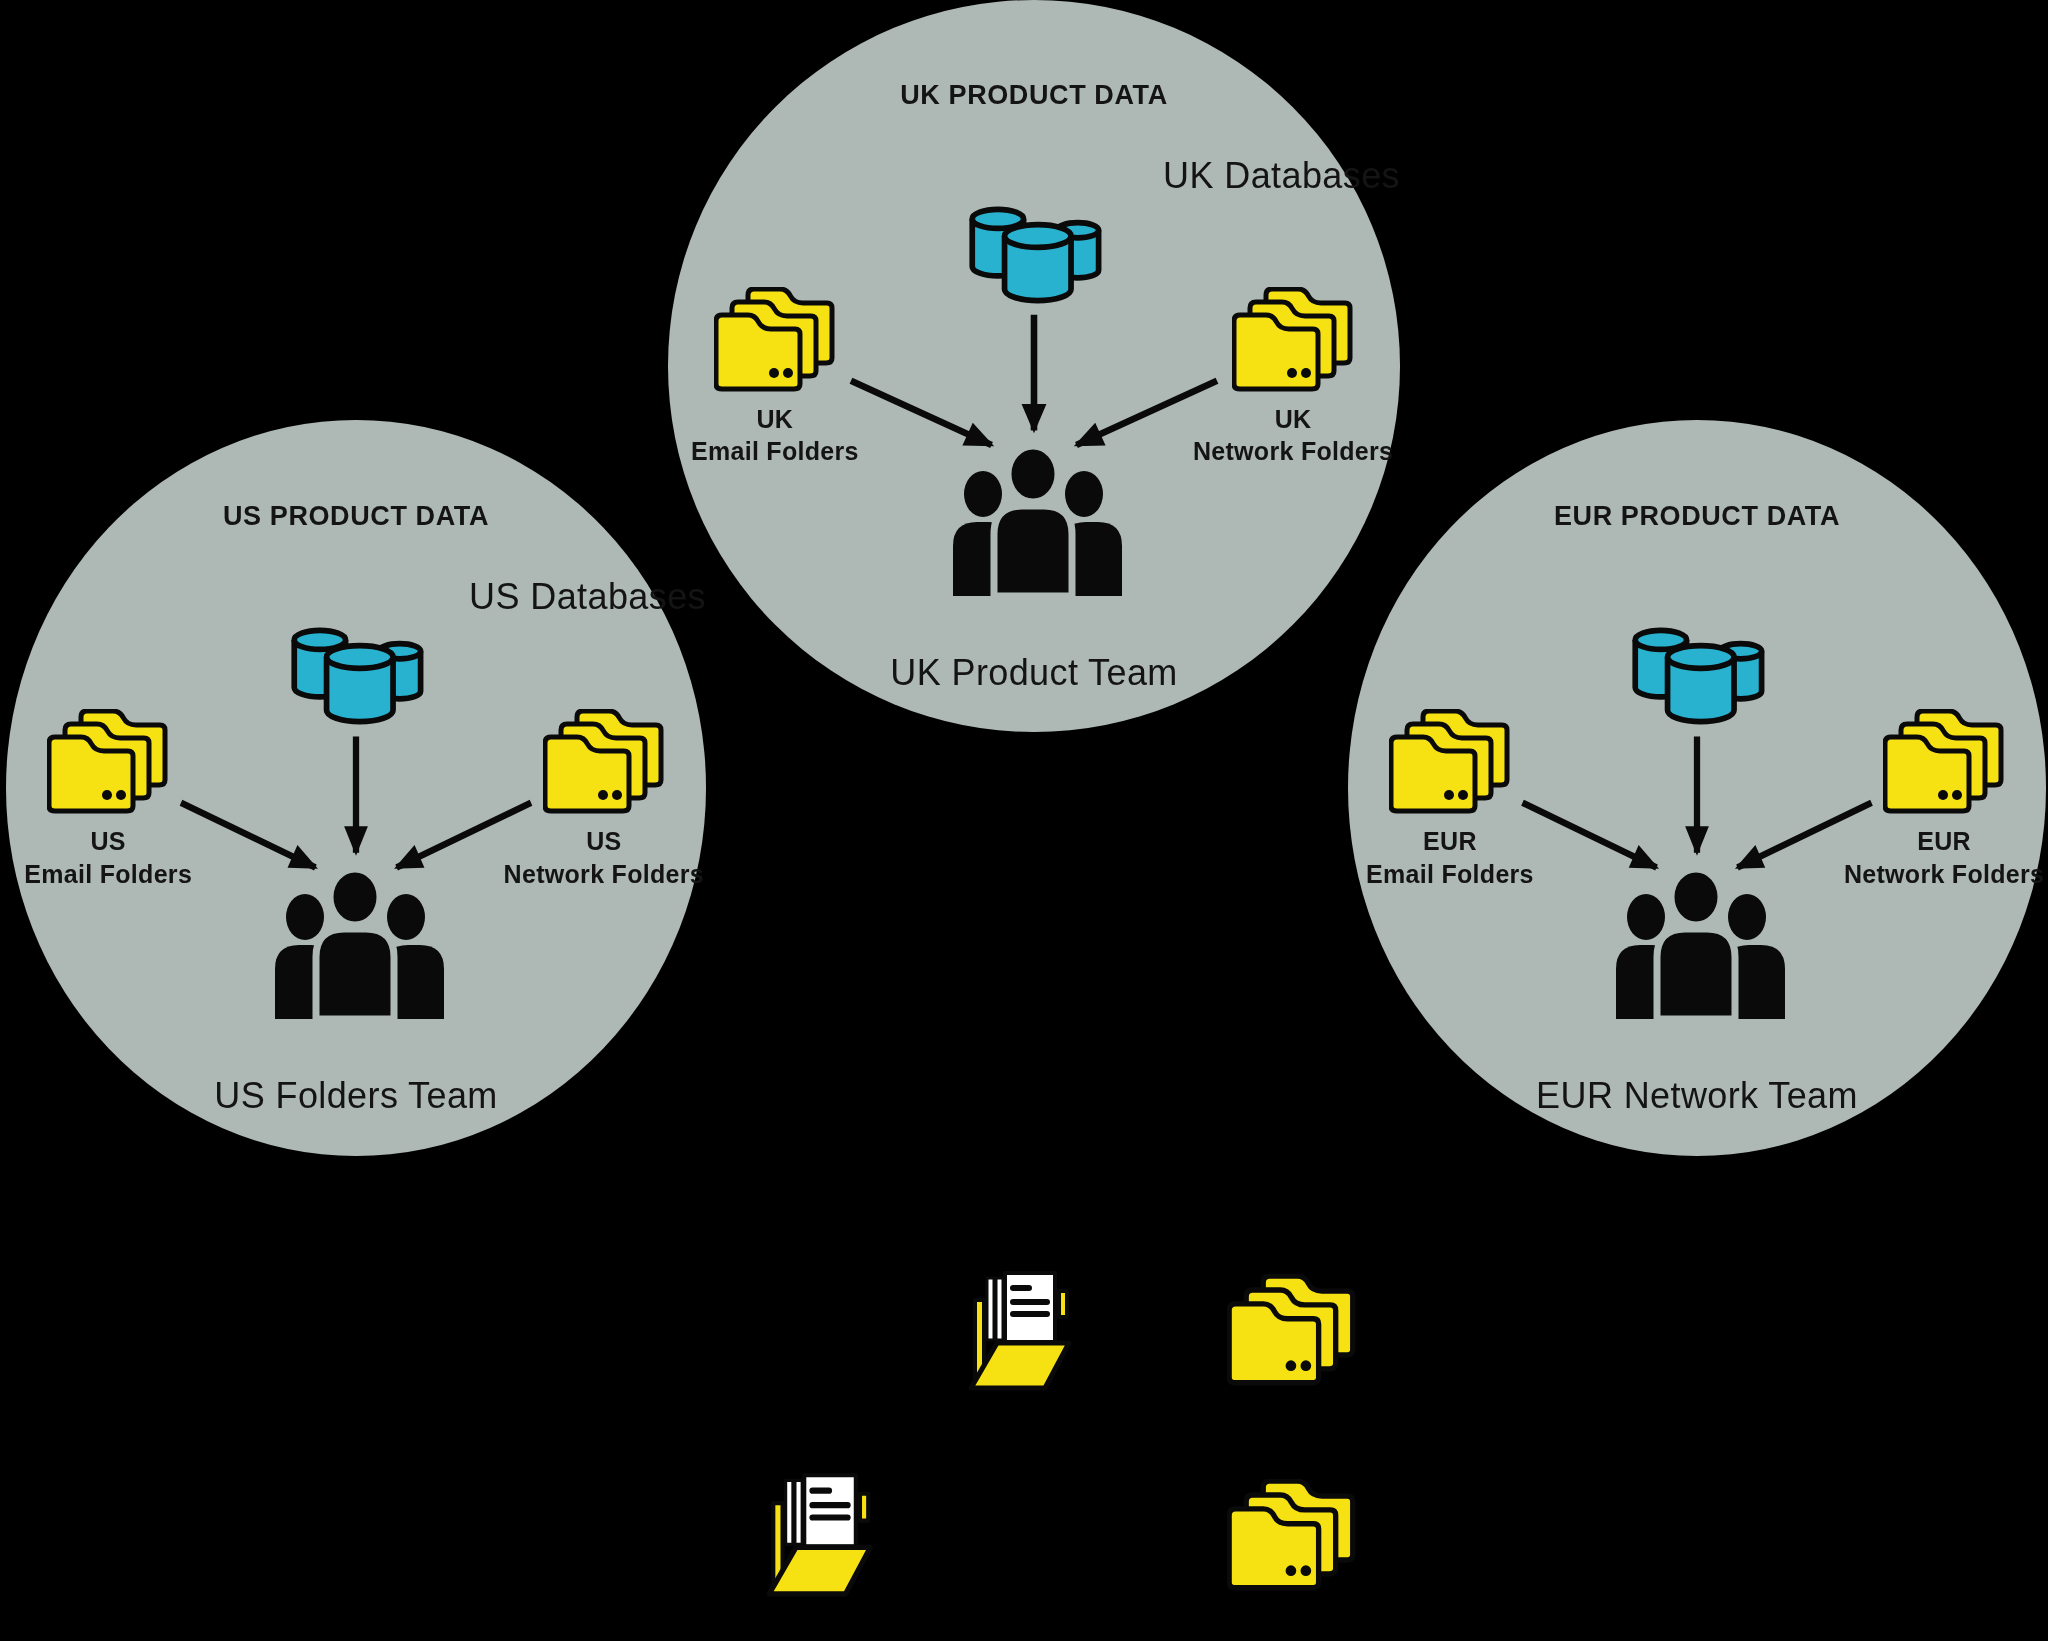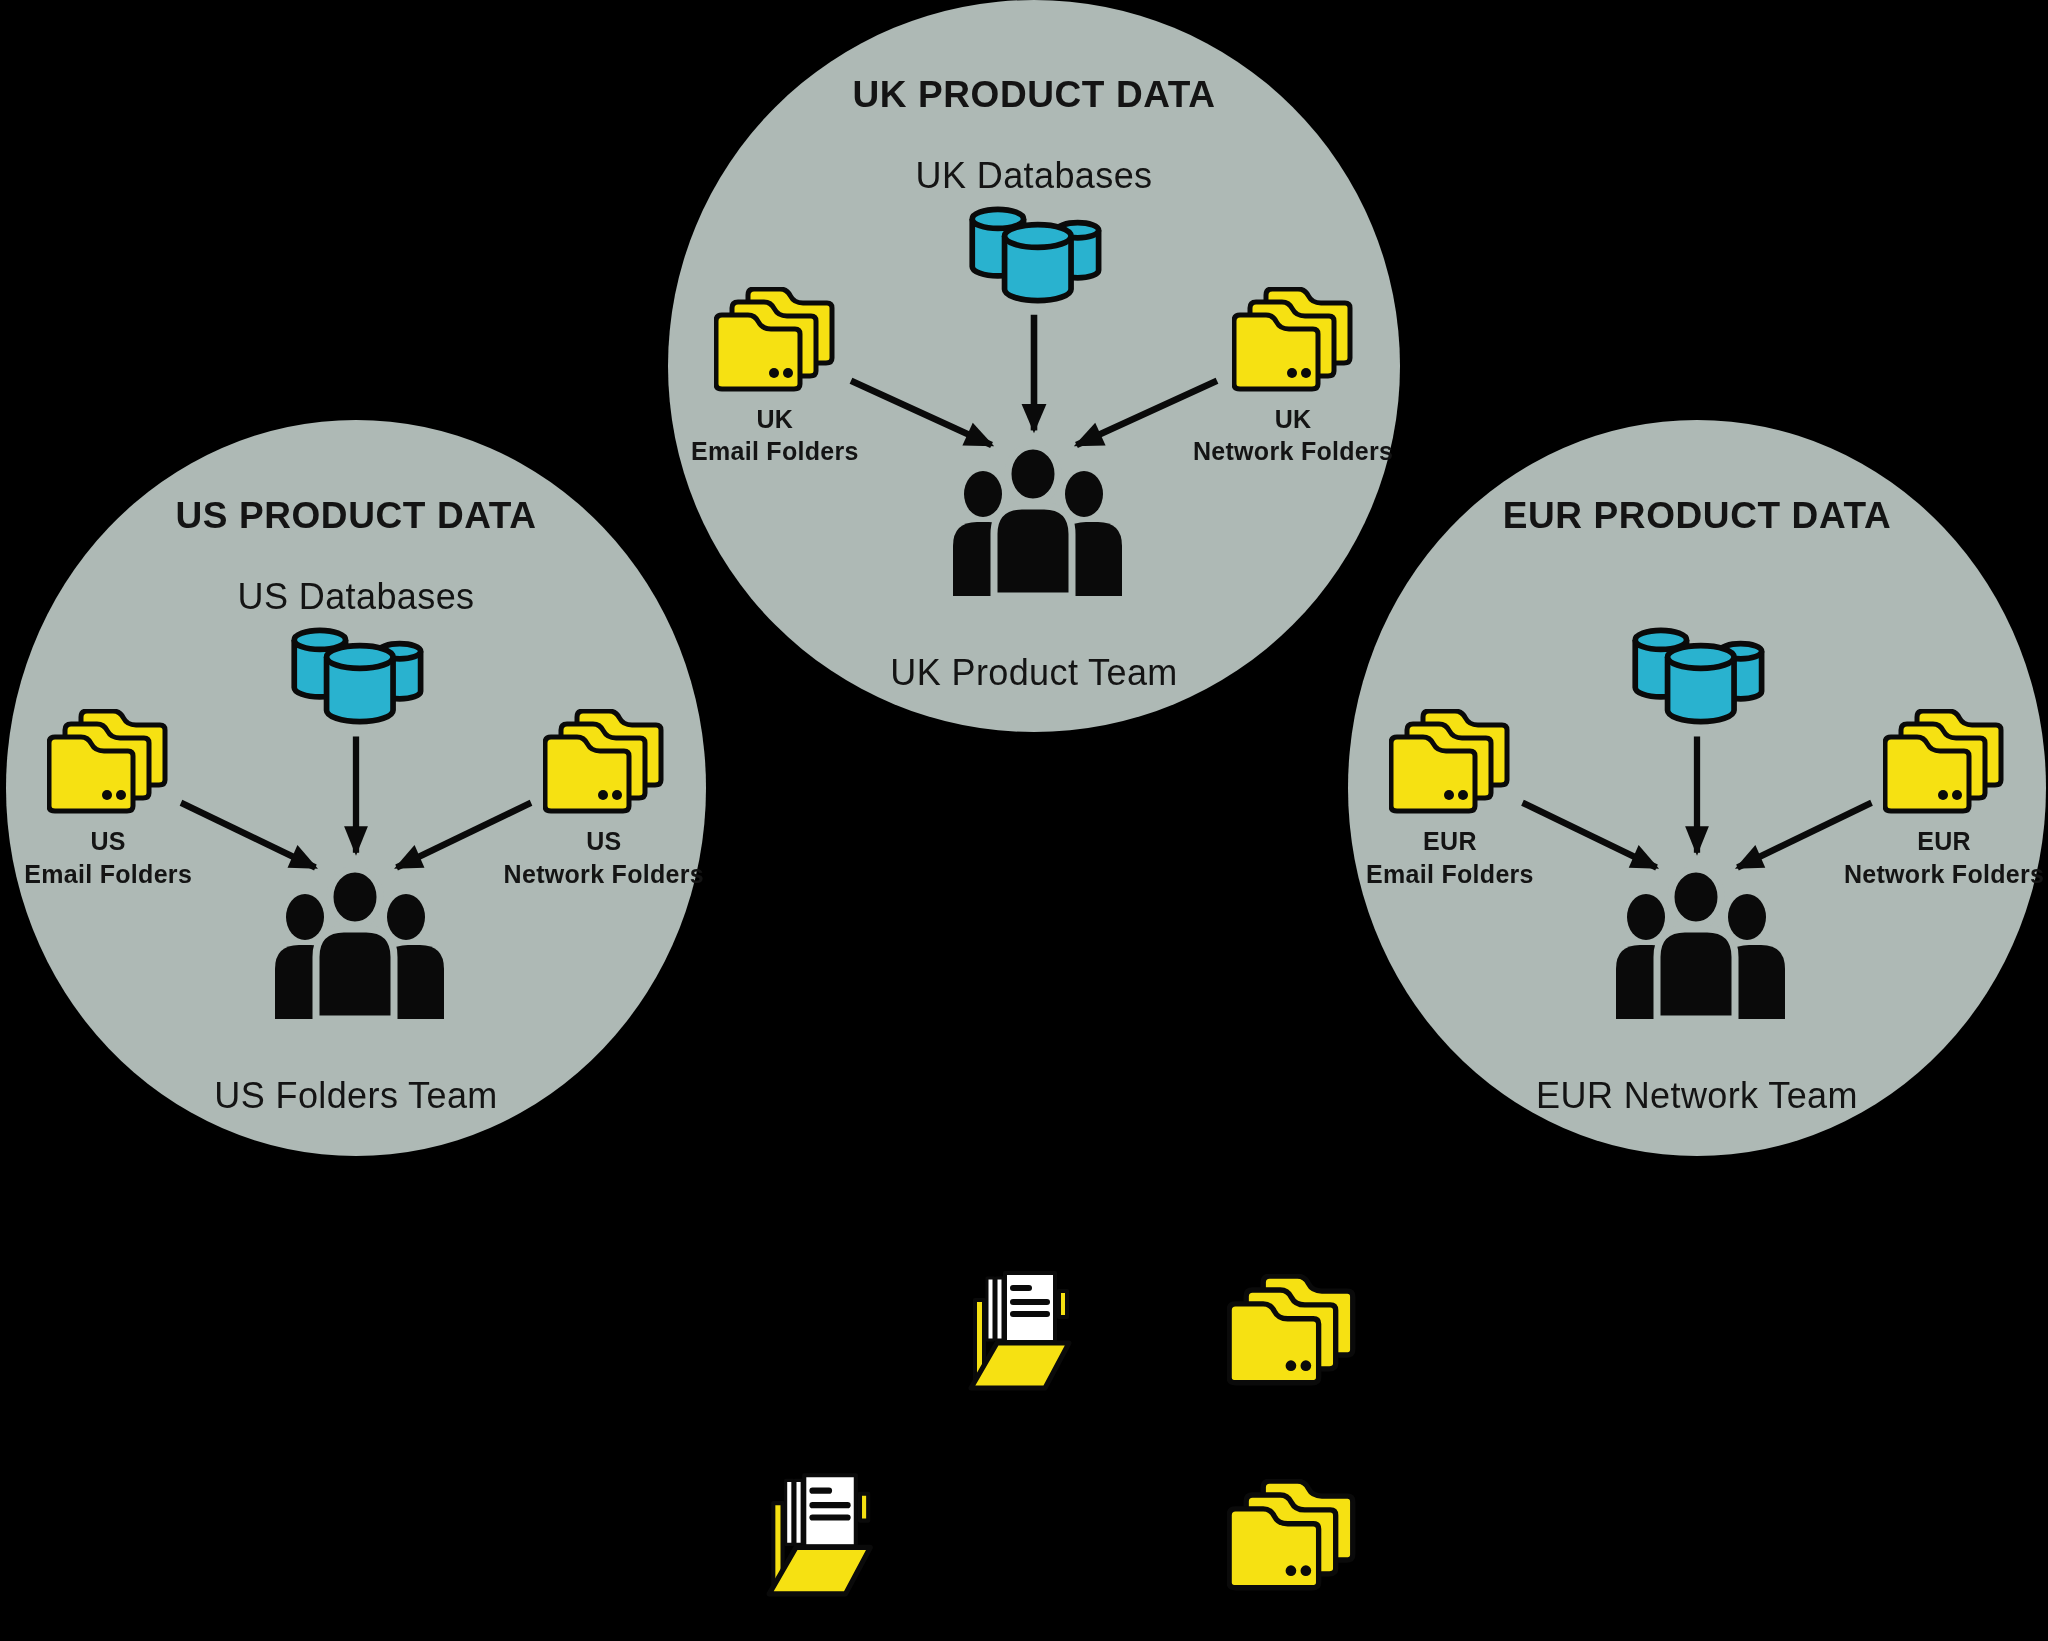--- a/index.html
+++ b/index.html
@@ -15,25 +15,25 @@
   #canvas{
     position:relative;width:2048px;height:1641px;overflow:hidden;
     background:var(--bg);
     font-family:"Liberation Sans", sans-serif;
     color:var(--text);
   }
   .region{position:absolute;background:var(--circle-fill);border-radius:50%;}
   .r-item{position:absolute;}
   .r-title{
     top:13%;left:0;right:0;transform:translateY(-50%);
-    text-align:center;font-size:37px;font-weight:700;letter-spacing:0.6px;
+    text-align:center;font-size:27px;font-weight:700;letter-spacing:0.6px;
   }
   .r-dblabel{
     top:24%;left:0;right:0;transform:translateY(-50%);
-    text-align:center;font-size:36px;letter-spacing:0.4px;
+    text-align:right;font-size:36px;letter-spacing:0.4px;
   }
   .r-team{
     top:86%;left:0;right:0;transform:translateY(-50%);
     text-align:center;font-size:36px;letter-spacing:0.4px;margin-top:43px;
   }
   .r-label{
     top:59.4%;width:44%;transform:translate(-50%,-50%);
     text-align:center;font-size:25px;line-height:1.3;letter-spacing:0.3px;font-weight:bold;
   }
   .r-label.left{left:14.6%;}

